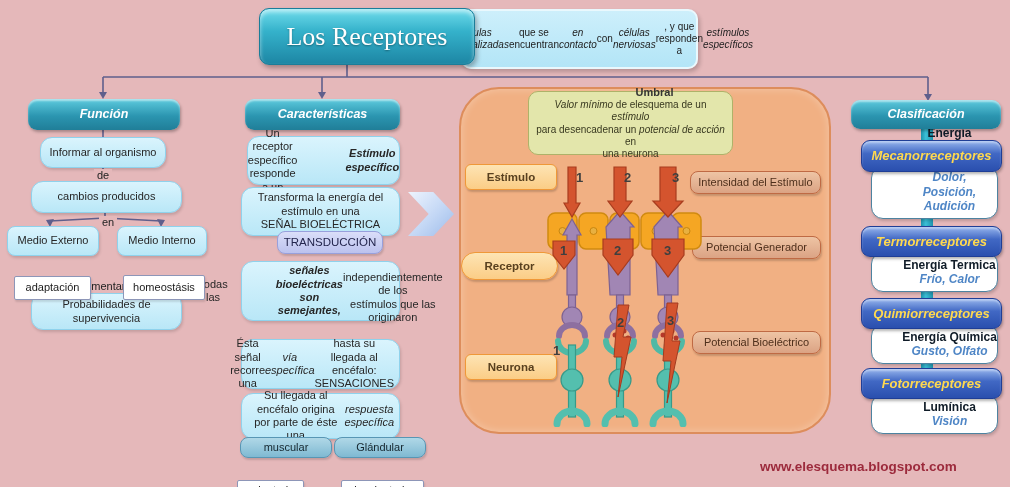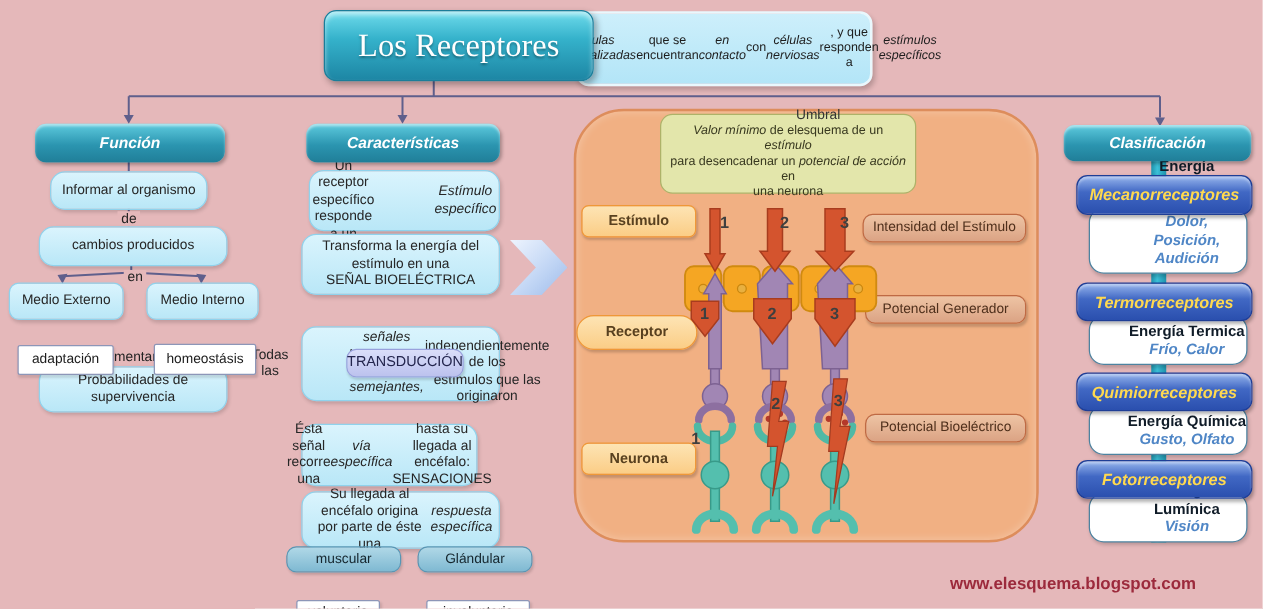--- a/index.html
+++ b/index.html
@@ -45,21 +45,21 @@
       font-size:11px;color:#4e2f1b;box-shadow:1px 2px 2px rgba(0,0,0,.18);}
   .ribbon{background:linear-gradient(90deg,#1f93ac,#3cc0d8 40%,#1f93ac);}
   .class-btn{background:linear-gradient(180deg,#96b5ed 0%,#4168c4 42%,#2a4fae 100%);
       border:1px solid #1f3e96;border-radius:9px;color:#ffd94f;font-weight:bold;font-style:italic;
       font-size:13px;box-shadow:inset 0 2px 2px rgba(255,255,255,.35), 1px 2px 3px rgba(0,0,0,.3);}
   .class-box{background:#ffffff;border:1px solid #4d83a0;border-radius:12px;flex-direction:column;
       justify-content:flex-end;padding-bottom:4px;box-shadow:1px 2px 3px rgba(0,0,0,.18);padding-left:30px;}
   .energy{font-weight:bold;font-size:12px;color:#101c28;white-space:pre-line;}
   .senses{font-style:italic;font-weight:bold;font-size:12px;color:#4f86c6;white-space:pre-line;}
   .footer-url{position:absolute;font-size:13.5px;font-weight:bold;color:#9c2a3c;z-index:2;}
-  .it{font-style:italic;} .bd{font-weight:normal;padding-left:48px;}
+  .it{font-style:italic;} .bd{font-weight:bold;padding-left:48px;}
   .rich{white-space:pre-line;}
   .num{font:bold 13px "Liberation Sans",sans-serif;fill:#3f3f3f;}
 </style>
 </head>
 <body>
 
 <div class="canvas">
 
   <svg class="connectors" width="1010" height="487">
     <path d="M347,64 V77 M103,77 H928 M103,77 V92 M322,77 V92 M928,77 V94 M103,129 V137 M103,167 V181 M105,212 V218 M105,218 L50,221 M105,218 L161,221" stroke="#5f5f8c" stroke-width="1.6" fill="none"></path>
@@ -106,34 +106,34 @@
 
   <div class="box teal-btn z3" style="left:245px;top:99px;width:155px;height:31px;">
     <span>Características</span>
   </div>
   <div class="box lightblue z2 rich" style="left:247px;top:136px;width:153px;height:49px;"><span>Un receptor específico
 responde  a un
 </span><span class="it bd">Estímulo específico</span></div>
   <div class="box lightblue z2 rich" style="left:241px;top:187px;width:159px;height:49px;"><span>Transforma  la energía del
 estímulo en una
 SEÑAL BIOELÉCTRICA</span></div>
-  <div class="box lavender z3" style="left:277px;top:231px;width:94px;height:23px;margin-top:48px;">
+  <div class="box lavender z3" style="left:277px;top:231px;width:106px;height:23px;">
     <span>TRANSDUCCIÓN</span>
   </div>
   <div class="box lightblue z2 rich" style="left:241px;top:261px;width:159px;height:60px;"><span>Todas las </span><span class="it bd">señales bioeléctricas
 son semejantes,</span><span>
 independientemente de los
 estímulos que las originaron</span></div>
-  <div class="box lightblue z2 rich" style="left:241px;top:339px;width:141px;height:50px;"><span>Ésta señal recorre una </span><span class="it">vía
+  <div class="box lightblue z2 rich" style="left:241px;top:339px;width:159px;height:50px;justify-content:flex-end;"><span>Ésta señal recorre una </span><span class="it">vía
 específica</span><span> hasta su llegada al
 encéfalo: SENSACIONES</span></div>
   <div class="box lightblue z2 rich" style="left:241px;top:393px;width:159px;height:46px;"><span>Su llegada al encéfalo origina
 por parte de éste una </span><span class="it">respuesta
 específica</span></div>
-  <div class="box midblue z3" style="left:229px;top:437px;width:92px;height:21px;">
+  <div class="box midblue z3" style="left:240px;top:437px;width:92px;height:21px;">
     <span>muscular</span>
   </div>
   <div class="box midblue z3" style="left:334px;top:437px;width:92px;height:21px;">
     <span>Glándular</span>
   </div>
   <div class="box white-box z4" style="left:237px;top:457px;width:67px;height:21px;">
     <span>voluntario</span>
   </div>
   <div class="box white-box z4" style="left:341px;top:457px;width:83px;height:21px;">
     <span>involuntario</span>

